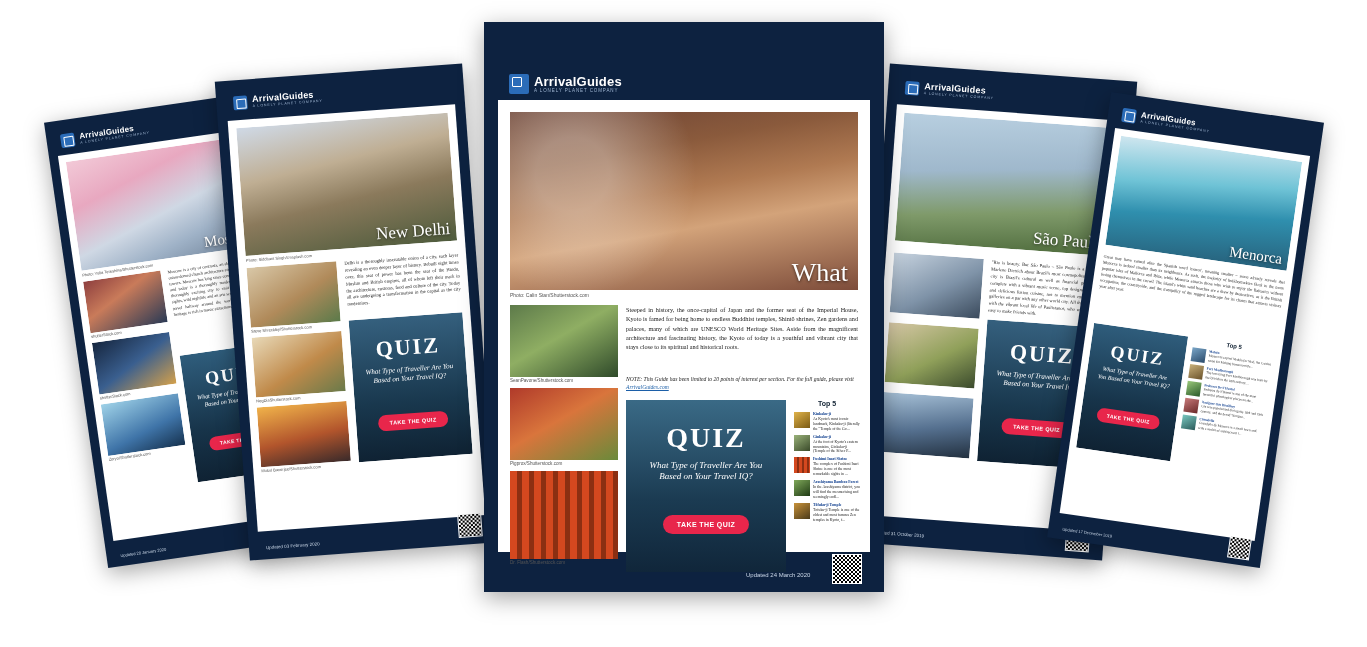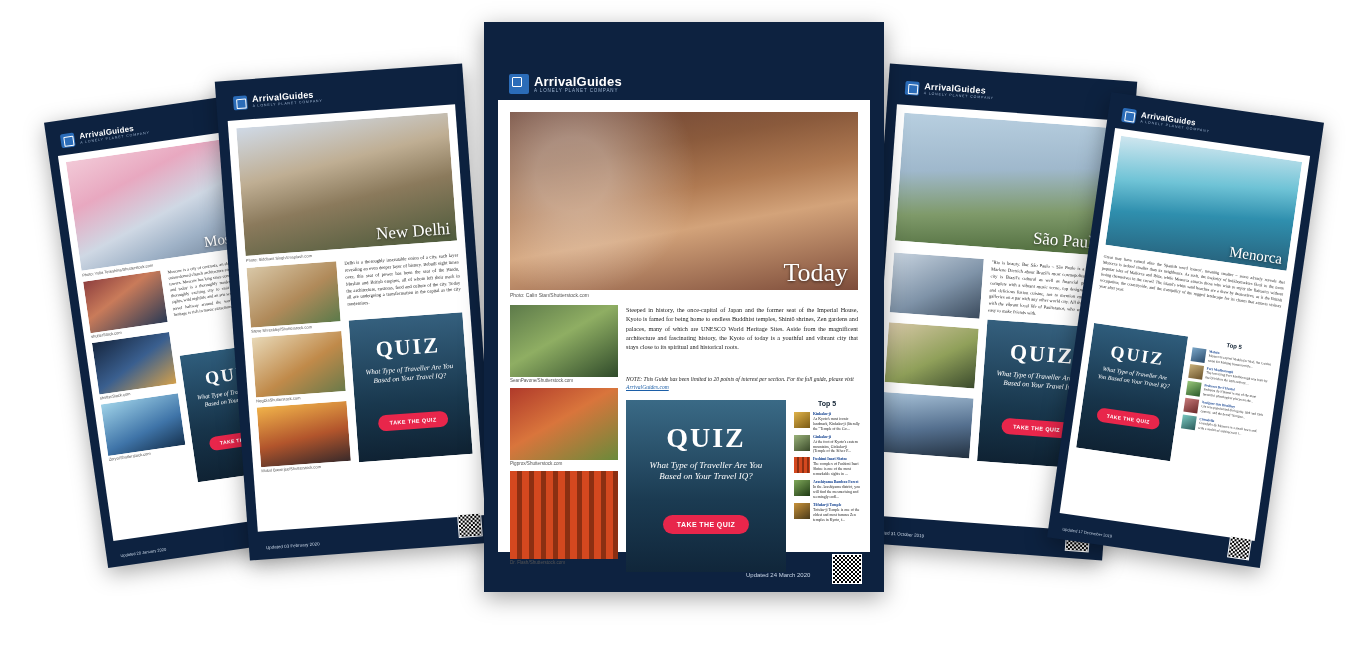--- a/index.html
+++ b/index.html
@@ -294,21 +294,21 @@
         <span class="l2" style="display:block;font-size:4.5px;">A LONELY PLANET COMPANY</span>
       </span>
     </div>
 
     <div class="sheet" style="left:14px;top:78px;right:14px;bottom:40px;">
 
       <div class="hero" style="left:12px;top:12px;width:348px;height:178px;">
         <div class="img" style="background:
               radial-gradient(circle at 18% 35%, rgba(255,255,255,.35) 0 12%, rgba(255,255,255,0) 40%),
               linear-gradient(170deg,#6e4536 0%,#8a5a3c 25%,#b07a52 45%,#d3a37a 62%,#7d4c3a 100%);"></div>
-        <div class="city" style="font-size:26px;right:10px;bottom:2px;">Today</div>
+        <div class="city" style="font-size:26px;right:10px;bottom:2px;">What</div>
       </div>
       <div class="credit" style="left:12px;top:192px;font-size:5px;">Photo: Calin Stan/Shutterstock.com</div>
 
       <div class="bodytext" style="left:128px;top:205px;width:232px;font-size:6.2px;line-height:1.5;">Steeped in history, the once-capital of Japan and the former seat of the Imperial House, Kyoto is famed for being home to endless Buddhist temples, Shintō shrines, Zen gardens and palaces, many of which are UNESCO World Heritage Sites. Aside from the magnificent architecture and fascinating history, the Kyoto of today is a youthful and vibrant city that stays close to its spiritual and historical roots.</div>
 
       <div class="note" style="left:128px;top:275px;width:232px;font-size:5.6px;line-height:1.45;">
         <span>NOTE: This Guide has been limited to 20 points of interest per section. For the full guide, please visit </span><a href="#">ArrivalGuides.com</a>
       </div>
 
       <div class="thumb" style="left:12px;top:205px;width:108px;height:72px;">

